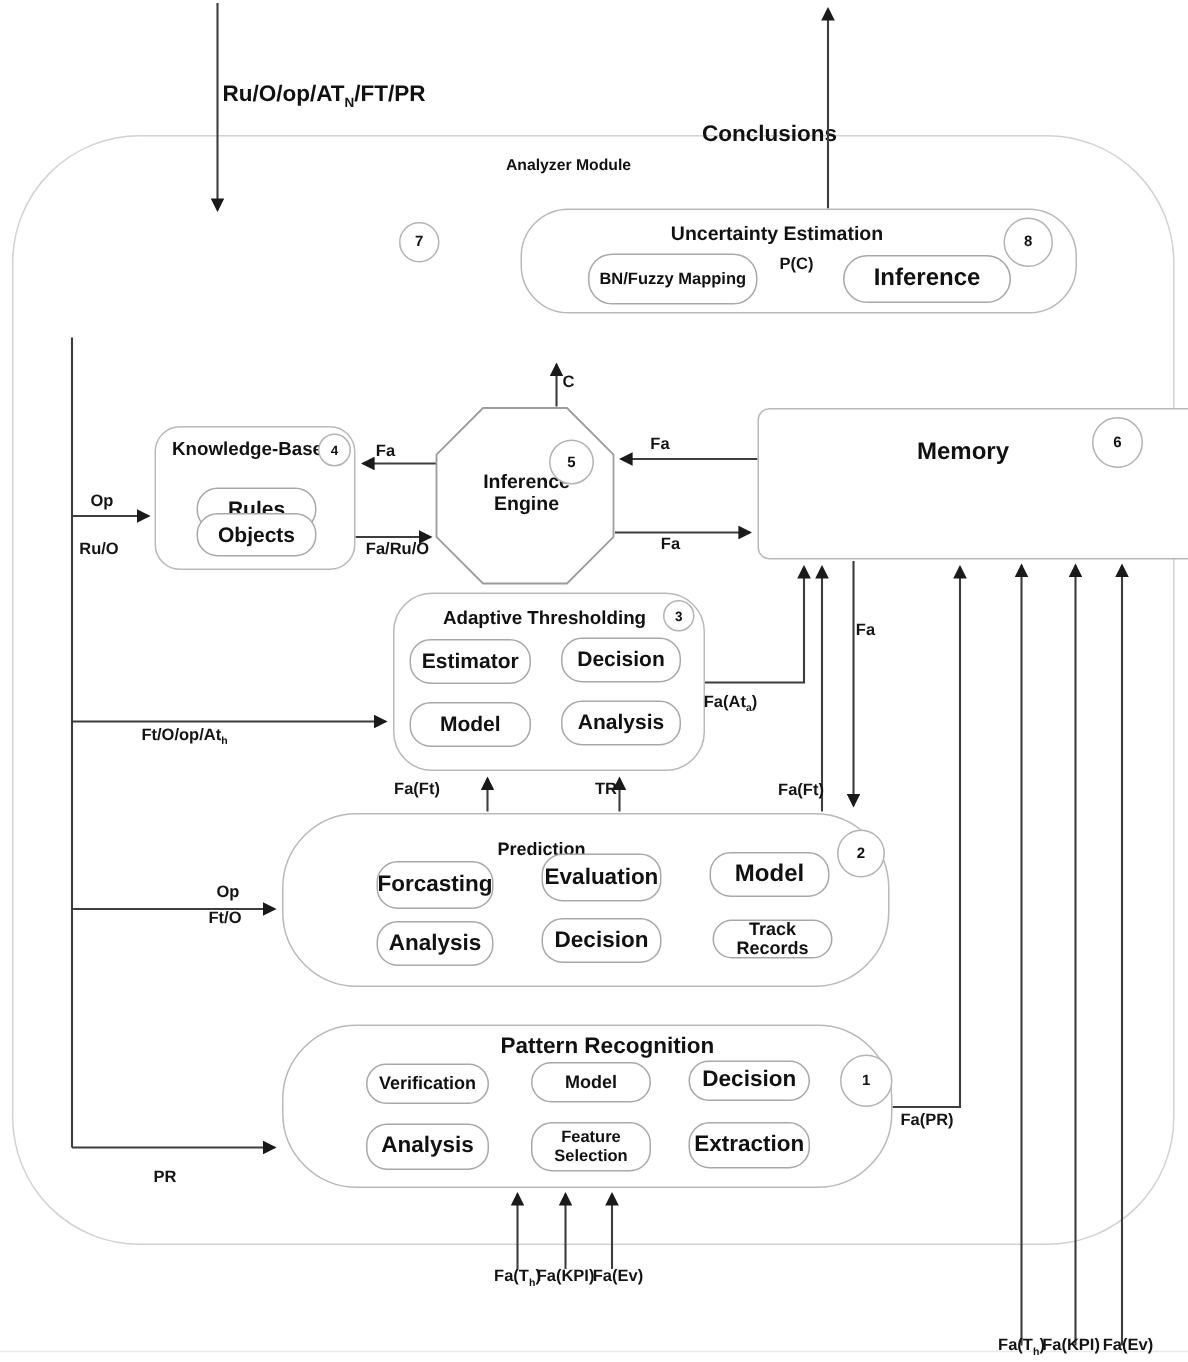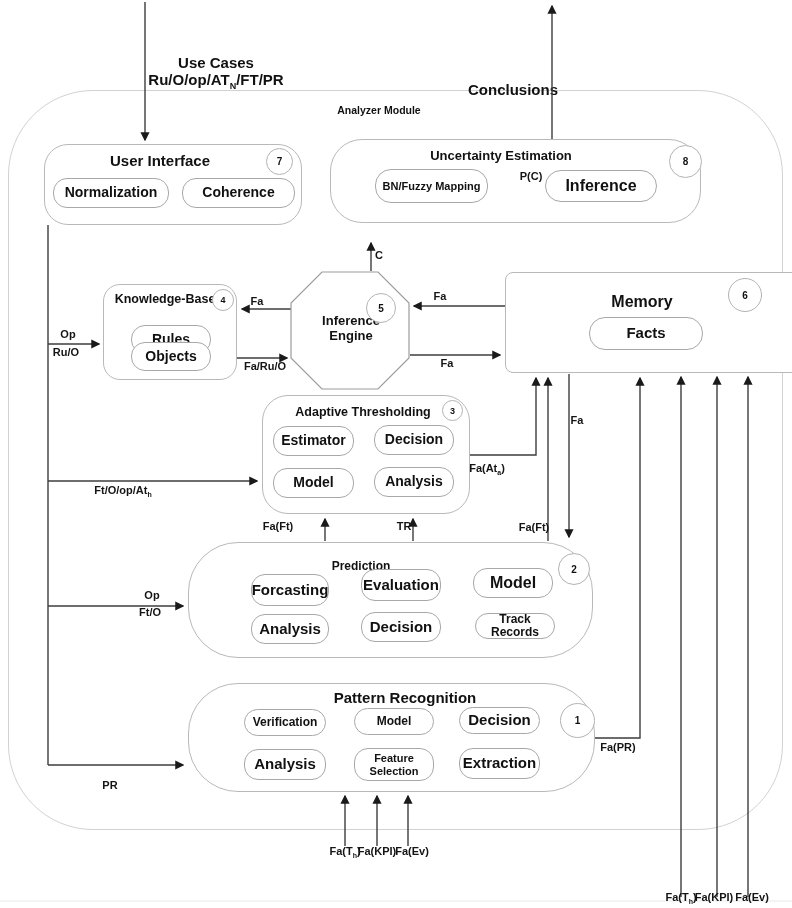--- a/index.html
+++ b/index.html
@@ -58,33 +58,27 @@
       <path d="M748,897 V377" marker-end="url(#ah)"></path>
     </g>
     <polygon points="322,272 378,272 409,303 409,358 378,389 322,389 291,358 291,303" fill="#ffffff" stroke="#9c9c9c" stroke-width="1.2"></polygon>
     <path d="M0,901 H792" stroke="#e9e9e9" stroke-width="1"></path>
   </svg>
 
   <div class="outer" style="left:8px;top:90px;width:775px;height:740px;"></div>
   <div class="btitle" style="left:333px;top:104px;width:92px;font-size:10.5px;">Analyzer Module</div>
 
   <div class="btitle" style="left:120px;top:54px;width:192px;font-size:15px;">
-    <div>Use Cases</div>
     <div><span>Ru/O/op/AT</span><sub style="font-size:9px">N</sub><span>/FT/PR</span></div>
   </div>
   <div class="btitle" style="left:458px;top:81px;width:110px;font-size:15px;">Conclusions</div>
 
-  <div class="box" style="left:44px;top:144px;width:258px;height:81px;border-radius:24px;">
-    <div class="btitle" style="left:0;top:7px;width:230px;font-size:15px;">User Interface</div>
-    <div class="item" style="left:8px;top:33px;width:116px;height:30px;font-size:14px;">Normalization</div>
-    <div class="item" style="left:137px;top:33px;width:113px;height:30px;font-size:14px;">Coherence</div>
-  </div>
   <div class="badge" style="left:266px;top:148px;width:27px;height:27px;">7</div>
 
-  <div class="box" style="left:330px;top:139px;width:371px;height:84px;border-radius:32px;">
+  <div class="box" style="left:347px;top:139px;width:371px;height:70px;border-radius:32px;">
     <div class="btitle" style="left:0;top:9px;width:340px;font-size:13px;">Uncertainty Estimation</div>
     <div class="item" style="left:44px;top:29px;width:113px;height:34px;font-size:11px;border-radius:16px;">BN/Fuzzy Mapping</div>
     <div class="item" style="left:214px;top:30px;width:112px;height:32px;font-size:16px;border-radius:16px;">Inference</div>
   </div>
   <div class="badge" style="left:669px;top:145px;width:33px;height:33px;">8</div>
 
   <div class="box" style="left:103px;top:284px;width:134px;height:96px;border-radius:17px;">
     <div class="btitle" style="left:6px;top:7px;width:110px;font-size:12.5px;">Knowledge-Base</div>
     <div class="item" style="left:27px;top:24px;width:80px;height:29px;font-size:14px;margin-top:16px;">Rules</div>
     <div class="item" style="left:27px;top:57px;width:80px;height:29px;font-size:14px;">Objects</div>
@@ -92,21 +86,20 @@
   <div class="badge" style="left:212px;top:289px;width:22px;height:22px;font-size:9px;">4</div>
 
   <div class="btitle" style="left:293px;top:314px;width:116px;font-size:13px;z-index:3;">
     <div>Inference</div>
     <div>Engine</div>
   </div>
   <div class="badge" style="left:366px;top:293px;width:30px;height:30px;">5</div>
 
   <div class="box" style="left:505px;top:272px;width:310px;height:101px;border-radius:8px;">
     <div class="btitle" style="left:0;top:20px;width:272px;font-size:16px;">Memory</div>
-    <div class="item" style="left:83px;top:44px;width:114px;height:33px;font-size:15px;border-radius:16px;">Facts</div>
   </div>
   <div class="badge" style="left:728px;top:278px;width:34px;height:34px;">6</div>
 
   <div class="box" style="left:262px;top:395px;width:208px;height:119px;border-radius:26px;">
     <div class="btitle" style="left:0;top:9px;width:200px;font-size:12.5px;">Adaptive Thresholding</div>
     <div class="item" style="left:10px;top:30px;width:81px;height:30px;font-size:14px;">Estimator</div>
     <div class="item" style="left:111px;top:29px;width:80px;height:30px;font-size:14px;">Decision</div>
     <div class="item" style="left:10px;top:72px;width:81px;height:30px;font-size:14px;">Model</div>
     <div class="item" style="left:111px;top:71px;width:80px;height:30px;font-size:14px;">Analysis</div>
   </div>
@@ -128,21 +121,21 @@
     <div class="item" style="left:55px;top:25px;width:82px;height:27px;font-size:12px;">Verification</div>
     <div class="item" style="left:165px;top:24px;width:80px;height:27px;font-size:12px;">Model</div>
     <div class="item" style="left:270px;top:23px;width:81px;height:27px;font-size:15px;">Decision</div>
     <div class="item" style="left:55px;top:65px;width:82px;height:31px;font-size:15px;">Analysis</div>
     <div class="item" style="left:165px;top:64px;width:80px;height:33px;font-size:11px;">Feature Selection</div>
     <div class="item" style="left:270px;top:64px;width:81px;height:31px;font-size:15px;">Extraction</div>
   </div>
   <div class="badge" style="left:560px;top:703px;width:35px;height:35px;">1</div>
 
   <div class="elabel" style="left:50px;top:328px;width:36px;">Op</div>
-  <div class="elabel" style="left:45px;top:346px;width:42px;text-align:center;">Ru/O</div>
+  <div class="elabel" style="left:45px;top:360px;width:42px;text-align:center;">Ru/O</div>
   <div class="elabel" style="left:243px;top:295px;width:28px;">Fa</div>
   <div class="elabel" style="left:235px;top:360px;width:60px;">Fa/Ru/O</div>
   <div class="elabel" style="left:375px;top:249px;width:16px;text-align:left;">C</div>
   <div class="elabel" style="left:426px;top:290px;width:28px;">Fa</div>
   <div class="elabel" style="left:433px;top:357px;width:28px;">Fa</div>
   <div class="elabel" style="left:512px;top:170px;width:38px;">P(C)</div>
   <div class="elabel" style="left:82px;top:484px;width:82px;"><span>Ft/O/op/At</span><sub>h</sub><span></span></div>
   <div class="elabel" style="left:253px;top:520px;width:50px;">Fa(Ft)</div>
   <div class="elabel" style="left:391px;top:520px;width:26px;">TR</div>
   <div class="elabel" style="left:461px;top:462px;width:52px;"><span>Fa(At</span><sub>a</sub><span>)</span></div>

